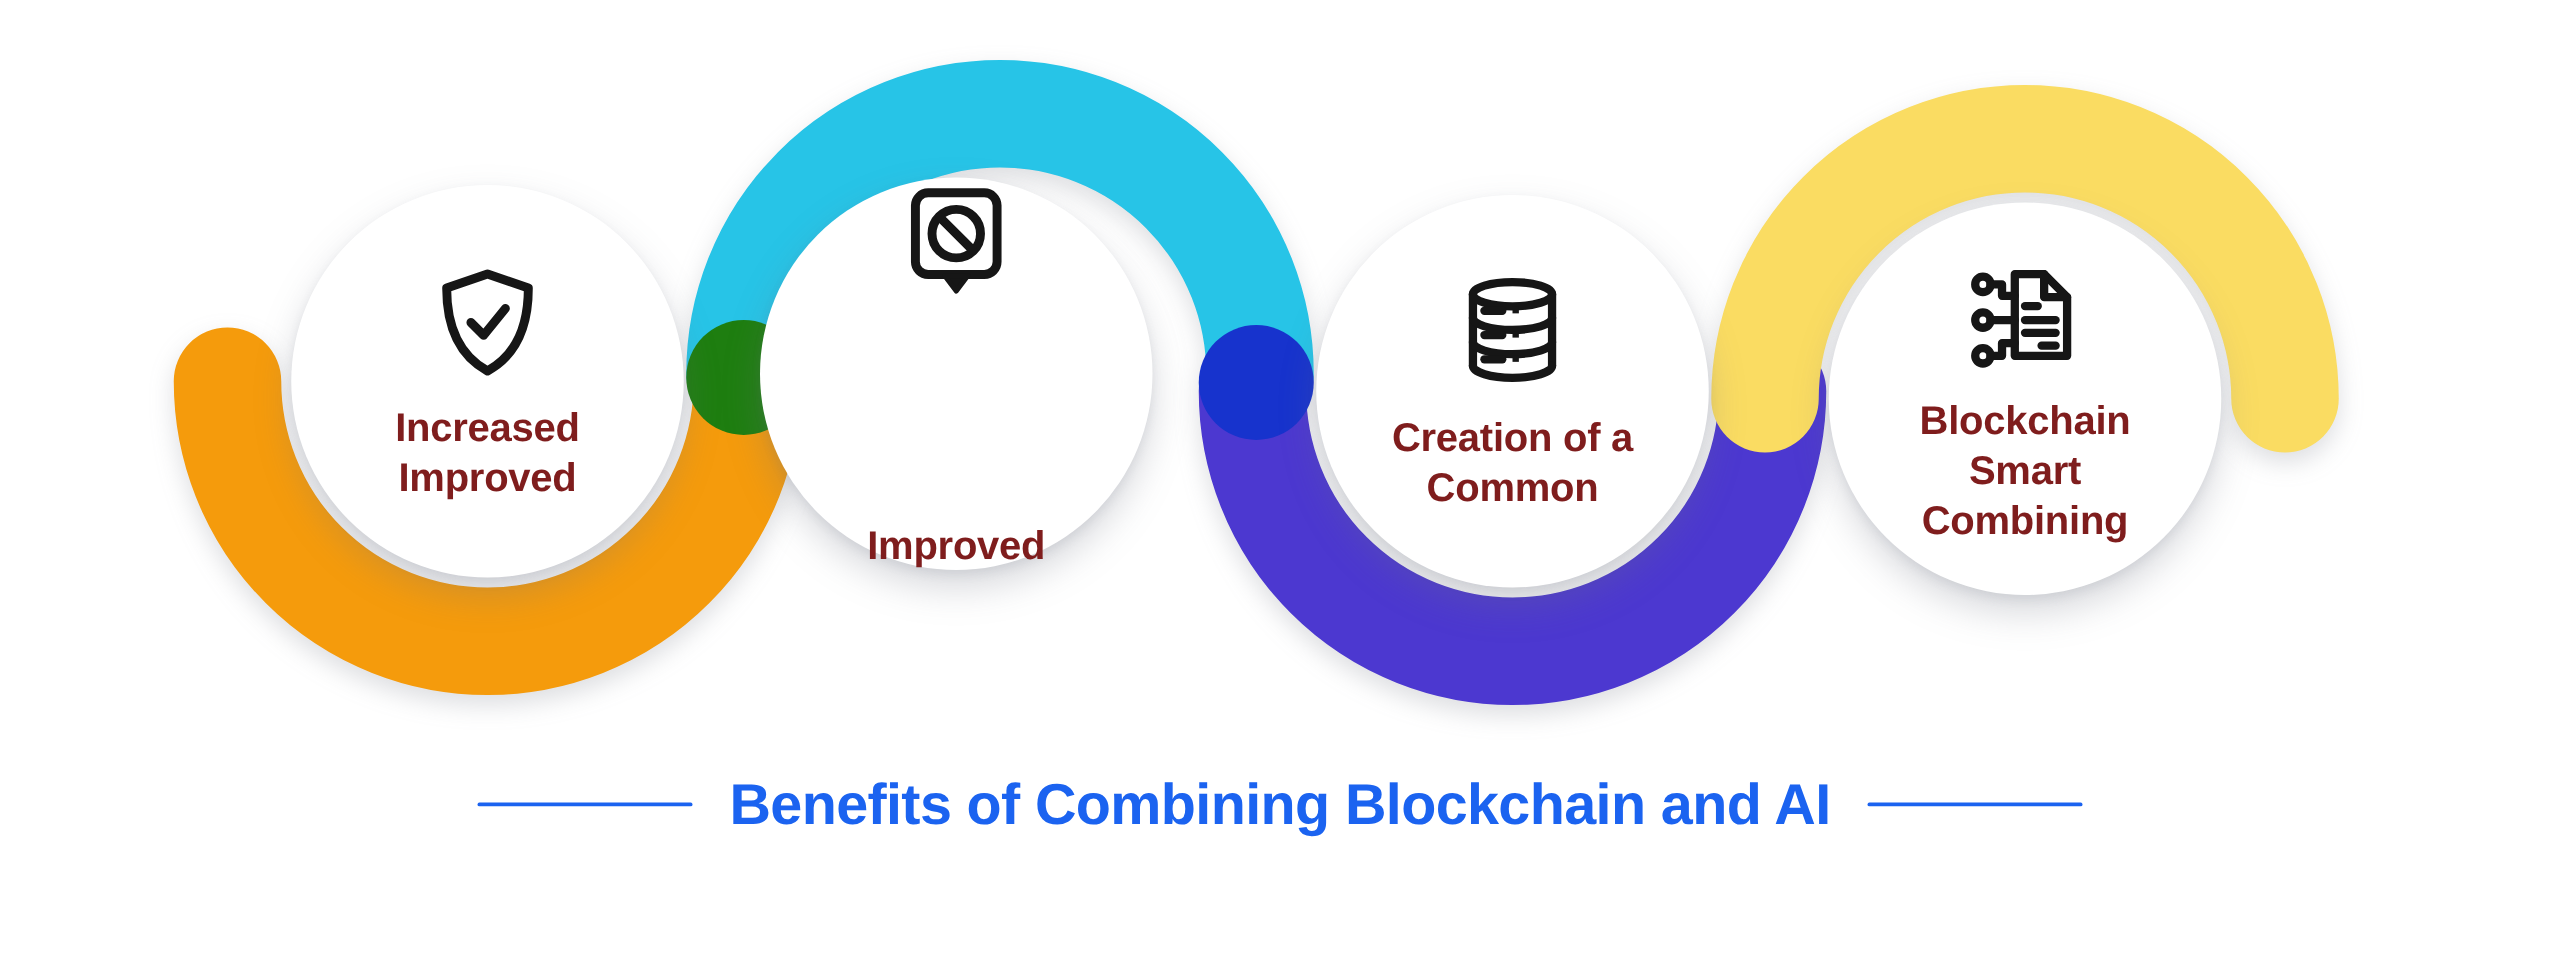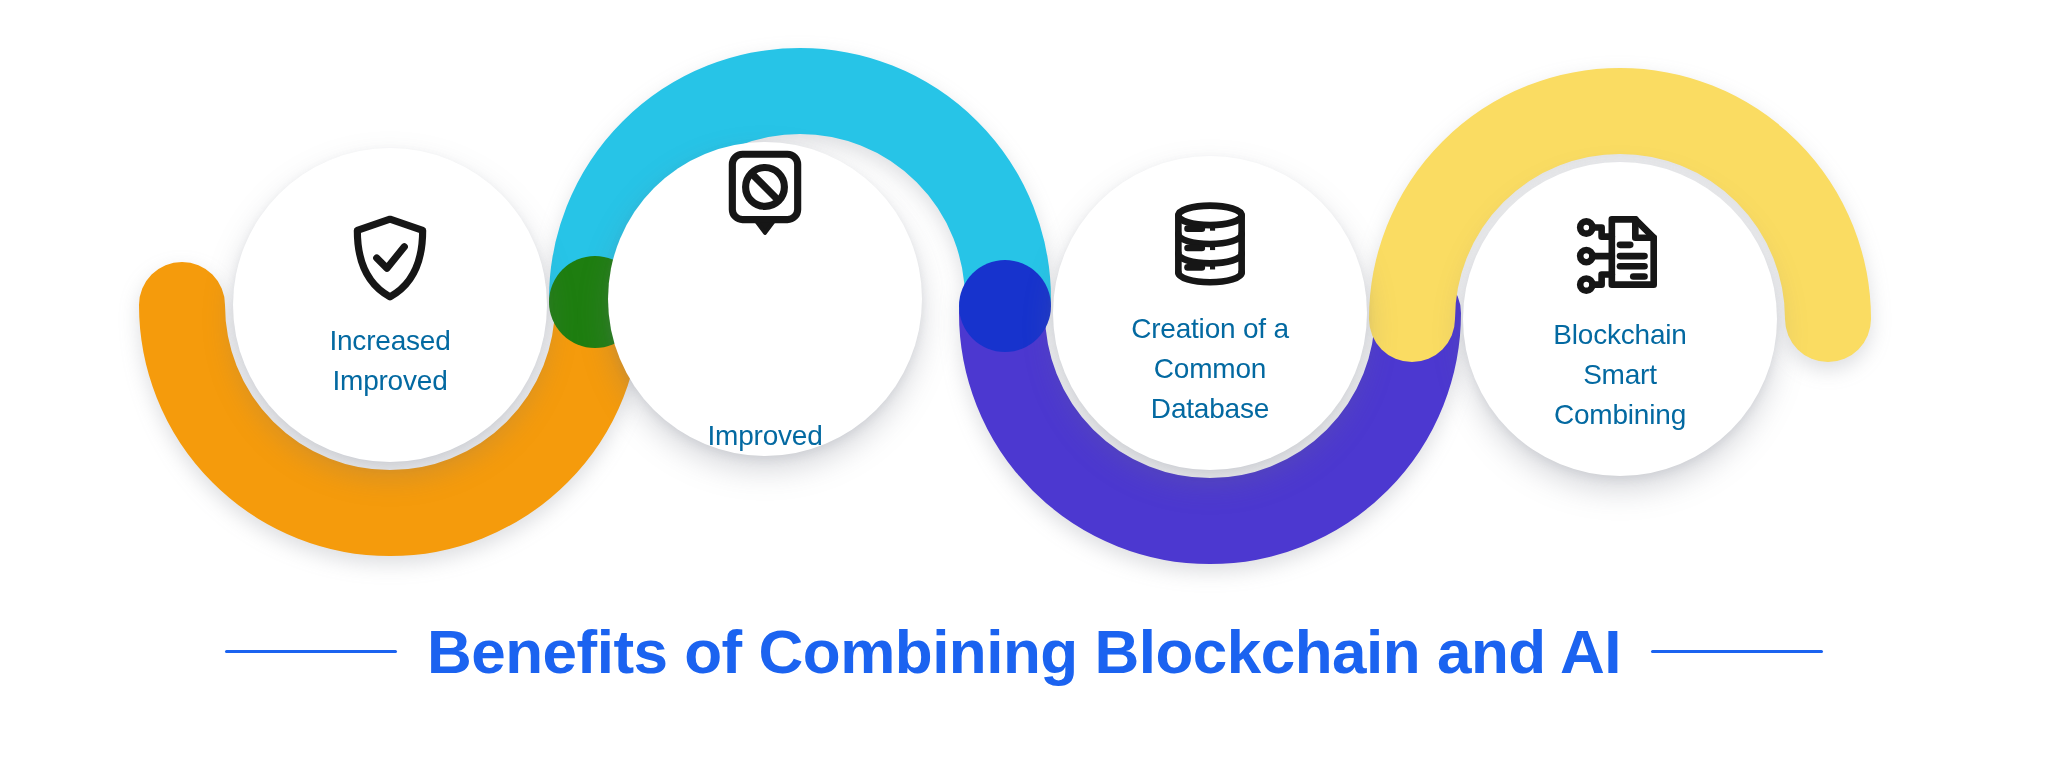--- a/index.html
+++ b/index.html
@@ -24,39 +24,39 @@
     background: #ffffff;
     box-shadow: 0 14px 30px rgba(110,115,130,0.28), 0 4px 8px rgba(110,115,130,0.12);
     display: flex;
     flex-direction: column;
     align-items: center;
     justify-content: center;
     text-align: center;
   }
   .node .icon { flex: 0 0 auto; margin-bottom: 10px; }
   .node .label {
-    font-size: 28px;
+    font-size: 32px;
     line-height: 40px;
-    font-weight: 400;
-    color: #0369a1;
+    font-weight: 700;
+    color: #7f1d1d;
     letter-spacing: -0.2px;
   }
   .node .label span { display: block; }
   .title-row {
     position: absolute;
     left: 0; top: 616px;
     width: 100%;
     display: flex;
     align-items: center;
     justify-content: center;
     gap: 30px;
   }
   .title-rule { width: 172px; height: 3px; border-radius: 2px; }
   .page-title {
-    font-size: 62px;
+    font-size: 46px;
     font-weight: bold;
     letter-spacing: -0.5px;
     white-space: nowrap;
     text-align: center;
   }
 </style>
 </head>
 <body>
 
 <div class="stage">
@@ -110,21 +110,20 @@
           <rect x="48" y="28" width="5" height="5" fill="#161616" stroke="none"></rect>
         <path d="M26 50 H40"></path>
           <rect x="48" y="47" width="5" height="5" fill="#161616" stroke="none"></rect>
         <path d="M26 69 H40"></path>
           <rect x="48" y="66" width="5" height="5" fill="#161616" stroke="none"></rect>
       </svg>
     </span>
     <div class="label">
       <span>Creation of a</span>
       <span>Common</span>
-      <span>Database</span>
     </div>
   </div>
 
   <div class="node" style="left:1463px; top:162px;">
     <span class="icon">
       <svg width="98" height="98" viewBox="0 0 96 96" fill="none" stroke="#161616" stroke-width="6.5" stroke-linecap="round" stroke-linejoin="round">
         <path d="M40 16 H63 L81 34 V80 H40 Z"></path>
         <path d="M63 16 V34 H81"></path>
         <path d="M48 41 H58"></path>
         <path d="M48 52 H72"></path>

